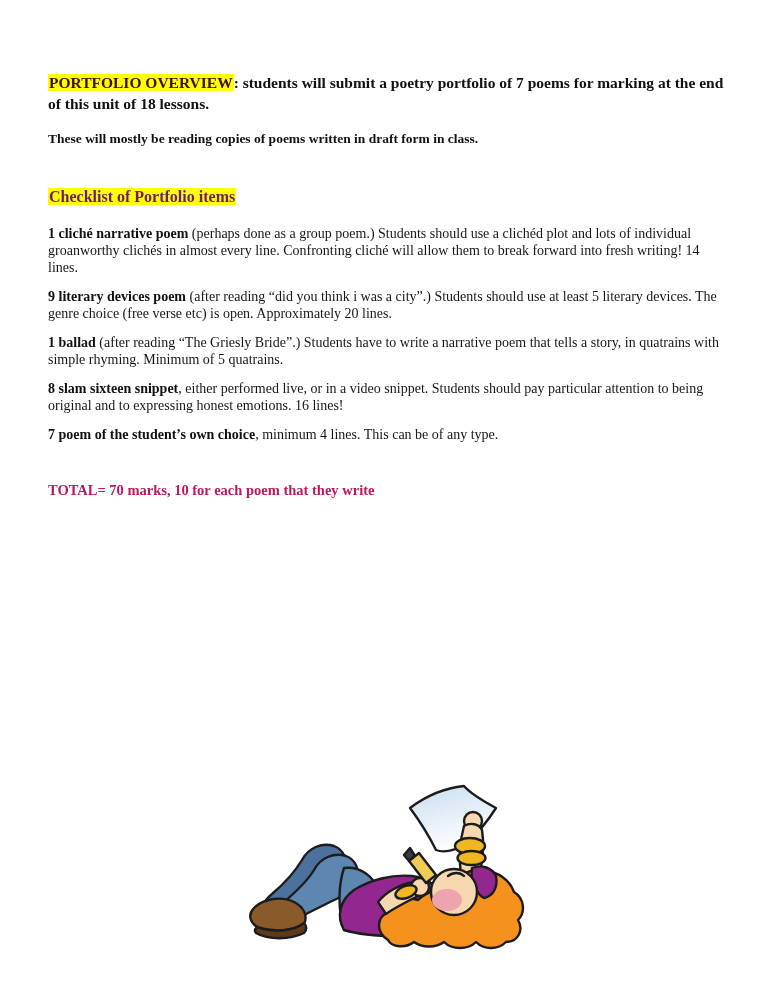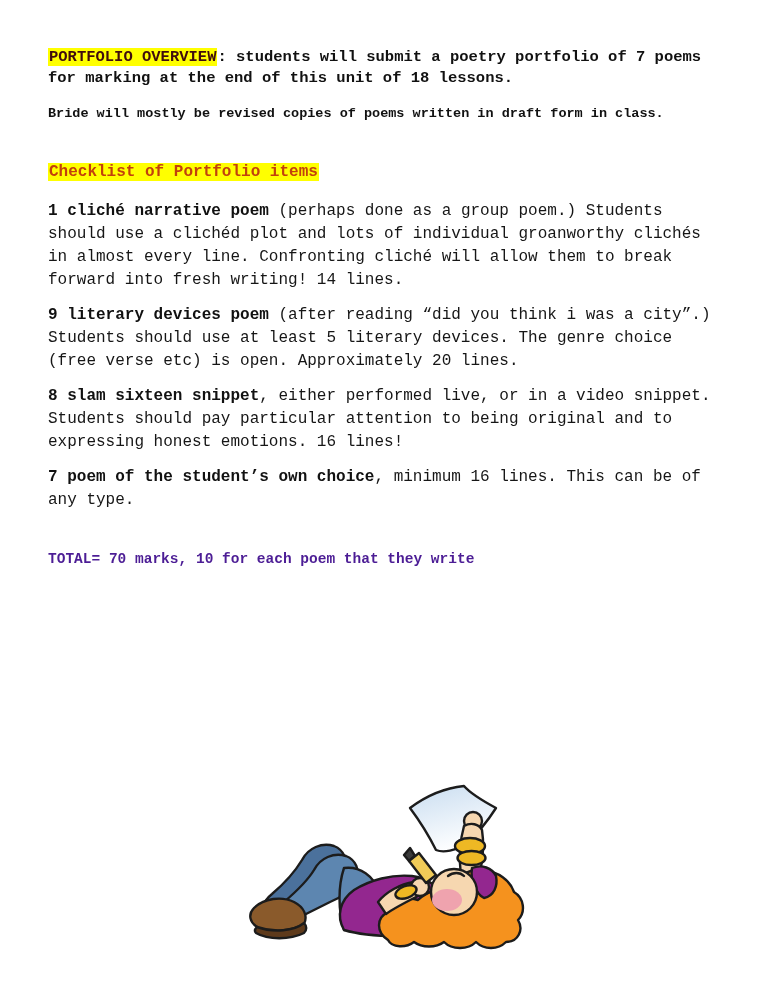--- a/index.html
+++ b/index.html
@@ -4,55 +4,56 @@
 <style>
   html,body{margin:0;padding:0;background:#ffffff;}
   .page{
     position:relative;
     width:768px;height:994px;
     background:#ffffff;
     overflow:hidden;
     font-family:"Liberation Serif","DejaVu Serif",serif;
     color:#161616;
   }
-  .content{position:absolute;left:48px;top:47px;width:676px;font-family:Liberation Mono, monospace;}
+  .content{position:absolute;left:48px;top:72px;width:676px;}
   .p-overview{margin:0;font-weight:bold;font-size:15.5px;line-height:21px;color:#111111;}
   .hl{background:#ffff00;padding:0 1px;}
   .hl-overview{color:#400d0d;}
   .p-note{margin:16px 0 0;font-weight:bold;font-size:13.5px;line-height:18px;color:#111111;}
-  .h-checklist{margin:38px 0 0;font-weight:bold;font-size:16px;line-height:22px;color:#c2410c;}
+  .h-checklist{margin:38px 0 0;font-weight:bold;font-size:16px;line-height:22px;color:#701a75;}
   .items{margin:17px 0 0;}
-  .item{margin:0 0 12px;font-size:16px;line-height:23px;}
+  .item{margin:0 0 12px;font-size:14px;line-height:17px;}
   .item b{color:#111111;}
-  .p-total{margin:37px 0 0;font-weight:bold;font-size:14.5px;line-height:21px;color:#4c1d95;}
+  .p-total{margin:37px 0 0;font-weight:bold;font-size:14.5px;line-height:21px;color:#be185d;}
   .illustration{position:absolute;left:240px;top:780px;width:290px;height:172px;}
 </style>
 </head>
 <body>
 
 <div class="page">
   <div class="content">
 
     <p class="p-overview"><span class="hl hl-overview">PORTFOLIO OVERVIEW</span><span>: students will submit a poetry portfolio of 7 poems for marking at the end of this unit of 18 lessons.</span></p>
 
-    <p class="p-note">Bride will mostly be revised copies of poems written in draft form in class.</p>
+    <p class="p-note">These will mostly be reading copies of poems written in draft form in class.</p>
 
     <p class="h-checklist"><span class="hl">Checklist of Portfolio items</span></p>
 
     <div class="items">
       <p class="item"><b>1 cliché narrative poem</b><span> (perhaps done as a group poem.) Students should use a clichéd plot and lots of individual groanworthy clichés in almost every line. Confronting cliché will allow them to break forward into fresh writing! 14 lines.</span></p>
 
 
       <p class="item"><b>9 literary devices poem</b><span> (after reading “did you think i was a city”.) Students should use at least 5 literary devices. The genre choice (free verse etc) is open. Approximately 20 lines.</span></p>
 
 
+      <p class="item"><b>1 ballad</b><span> (after reading “The Griesly Bride”.) Students have to write a narrative poem that tells a story, in quatrains with simple rhyming. Minimum of 5 quatrains.</span></p>
 
       <p class="item"><b>8 slam sixteen snippet</b><span>, either performed live, or in a video snippet. Students should pay particular attention to being original and to expressing honest emotions. 16 lines!</span></p>
 
-      <p class="item"><b>7 poem of the student’s own choice</b><span>, minimum 16 lines. This can be of any type.</span></p>
+      <p class="item"><b>7 poem of the student’s own choice</b><span>, minimum 4 lines. This can be of any type.</span></p>
     </div>
 
     <p class="p-total">TOTAL= 70 marks, 10 for each poem that they write</p>
   </div>
 
   <div class="illustration" role="img" aria-label="Cartoon of a woman with orange hair lying on her back in a purple top and blue jeans, holding up a sheet of paper in one hand and a pencil in the other">
     <svg width="290" height="172" viewBox="0 0 290 172" xmlns="http://www.w3.org/2000/svg">
       <defs>
         <linearGradient id="pg" x1="0" y1="0" x2="0.35" y2="1">
           <stop offset="0" stop-color="#c9ddf0"></stop>

